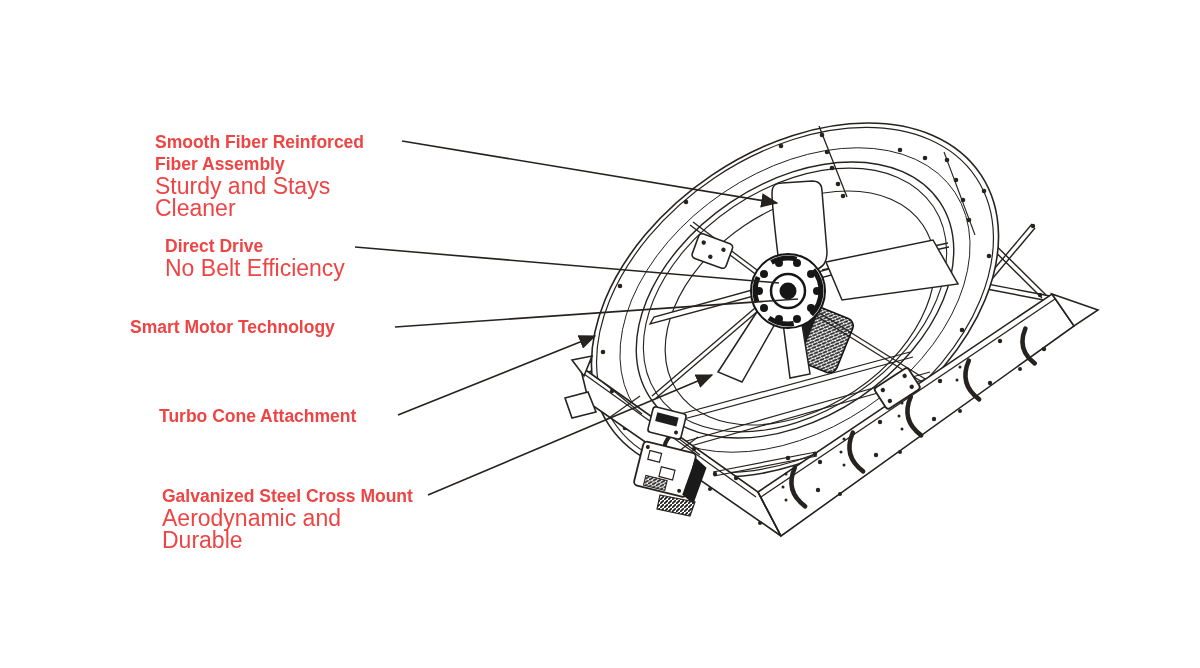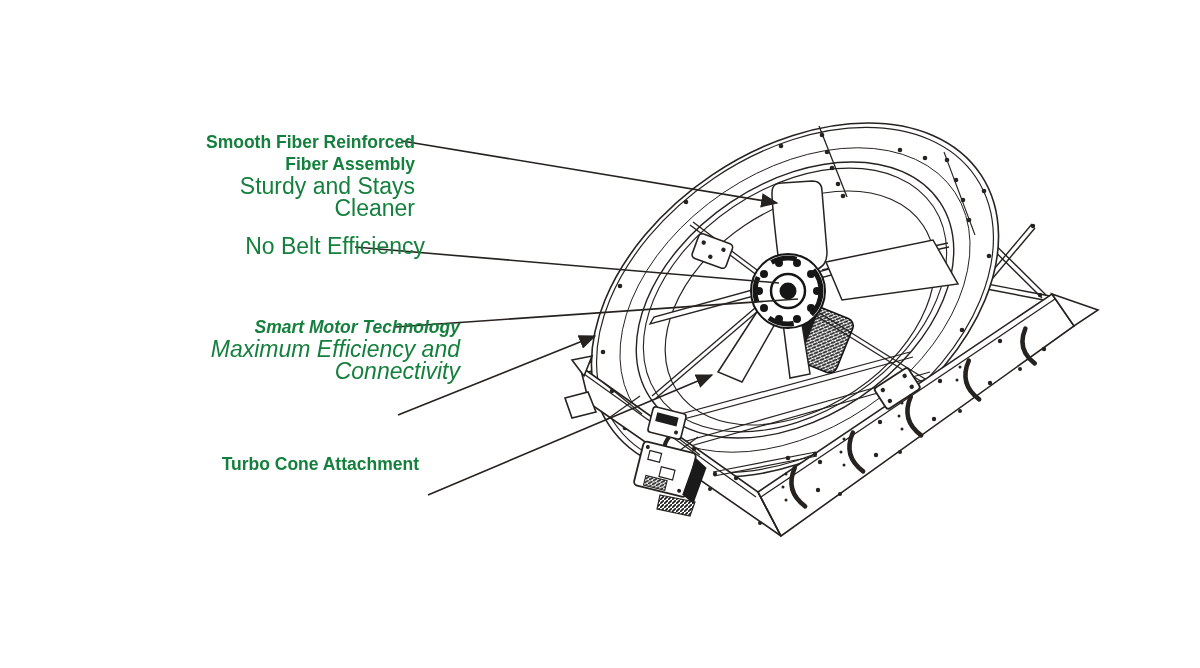--- a/index.html
+++ b/index.html
@@ -1,19 +1,19 @@
 <!DOCTYPE html>
 <html><head>
 <meta charset="utf-8">
 <style>
   html,body{margin:0;padding:0;background:#ffffff;}
   .canvas{position:relative;width:1200px;height:668px;background:#ffffff;overflow:hidden;
           font-family:"Liberation Sans",sans-serif;}
   .drawing{position:absolute;left:0;top:0;}
-  .callout{position:absolute;text-align:right;color:#15803d;}
+  .callout{position:absolute;text-align:left;color:#ef4444;}
   .callout .t{font-weight:700;font-size:17.5px;line-height:22px;}
   .callout .s{font-weight:400;font-size:23px;line-height:22px;}
 </style>
 </head>
 <body>
 
 <div class="canvas">
 
   <svg class="drawing" width="1200" height="668" viewBox="0 0 1200 668">
     <defs>
@@ -247,26 +247,30 @@
     </g>
   </svg>
 
   <div class="callout" style="left:155px;top:131px;width:260px;">
     <div class="t">Smooth Fiber Reinforced</div>
     <div class="t">Fiber Assembly</div>
     <div class="s">Sturdy and Stays Cleaner</div>
   </div>
 
   <div class="callout" style="left:165px;top:235px;width:260px;">
+    <div class="t">Direct Drive</div>
     <div class="s">No Belt Efficiency</div>
   </div>
 
-  <div class="callout" style="left:130px;top:316px;width:330px;font-style:italic;">
+  <div class="callout" style="left:130px;top:316px;width:330px;">
     <div class="t">Smart Motor Technology</div>
-    <div class="s">Maximum Efficiency and Connectivity</div>
-  </div>
-
-  <div class="callout" style="left:159px;top:405px;width:260px;margin-top:48px;">
+  </div>
+
+  <div class="callout" style="left:159px;top:405px;width:260px;">
     <div class="t">Turbo Cone Attachment</div>
   </div>
 
+  <div class="callout" style="left:162px;top:485px;width:260px;">
+    <div class="t">Galvanized Steel Cross Mount</div>
+    <div class="s">Aerodynamic and Durable</div>
+  </div>
 
 </div>
 
 </body></html>

